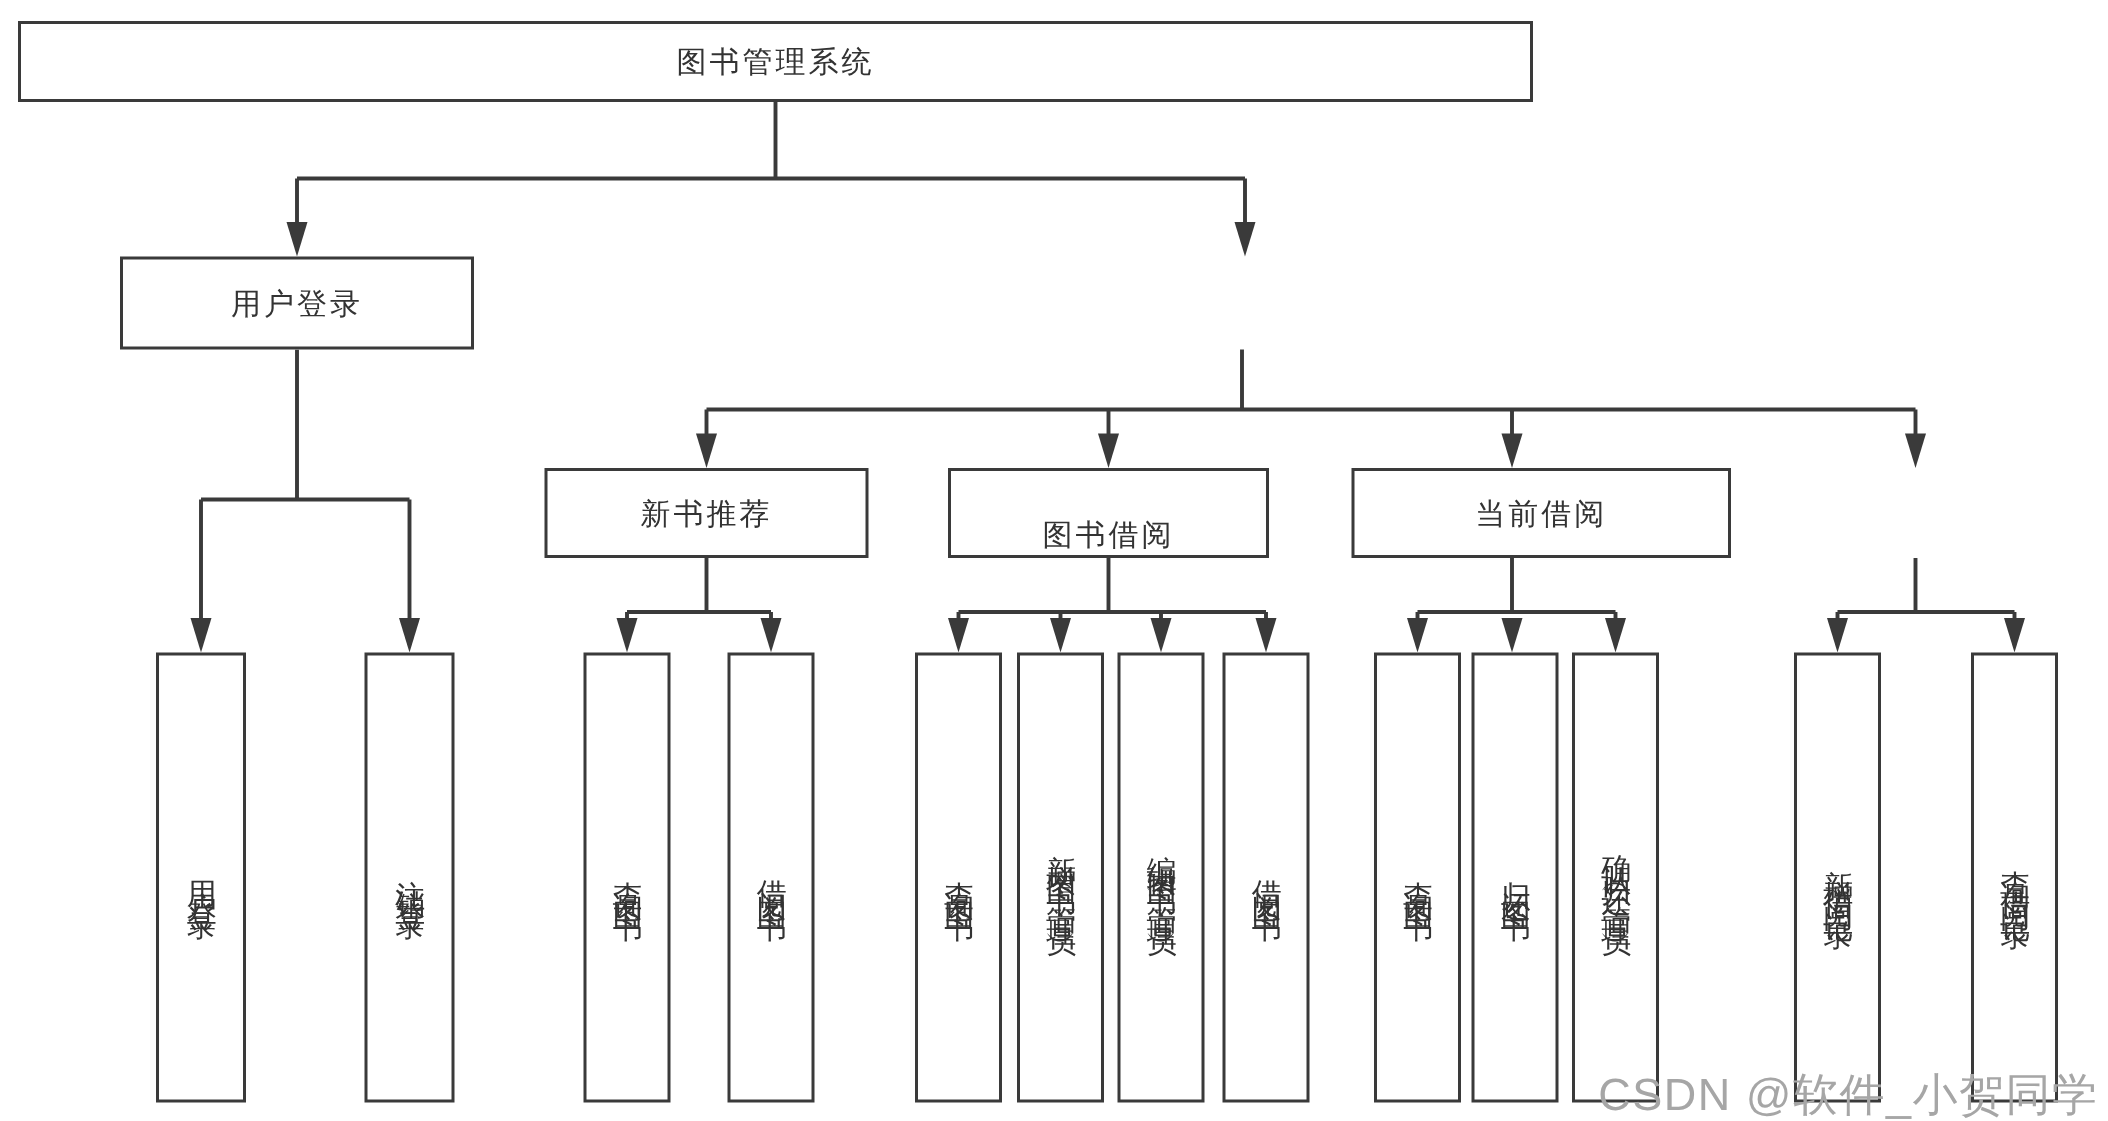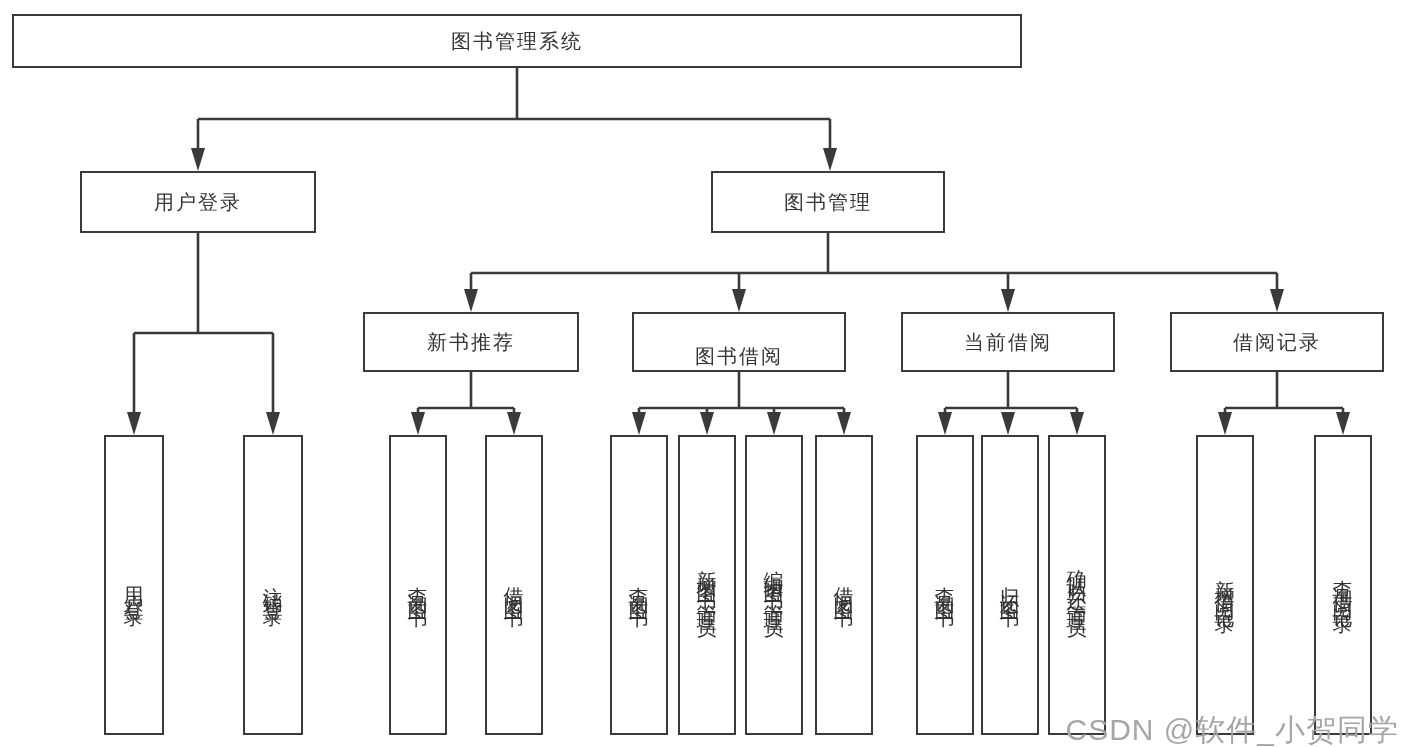--- a/index.html
+++ b/index.html
@@ -113,35 +113,29 @@
     </g>
   </svg>
 
   <div class="node" style="left:12px; top:14px; width:1010px; height:54px;">
     <span>图书管理系统</span>
   </div>
 
   <div class="node" style="left:80px; top:171px; width:236px; height:62px;">
     <span>用户登录</span>
   </div>
-  <div class="node" style="left:711px; top:171px; width:234px; height:62px;">
-    <span>图书管理</span>
-  </div>
 
   <div class="node" style="left:363px; top:312px; width:216px; height:60px;justify-content:center;">
     <span>新书推荐</span>
   </div>
   <div class="node" style="left:632px; top:312px; width:214px; height:60px;align-items:flex-end;">
     <span>图书借阅</span>
   </div>
-  <div class="node" style="left:901px; top:312px; width:214px; height:60px;">
+  <div class="node" style="left:901px; top:312px; width:253px; height:60px;">
     <span>当前借阅</span>
-  </div>
-  <div class="node" style="left:1170px; top:312px; width:214px; height:60px;">
-    <span>借阅记录</span>
   </div>
 
   <div class="node leaf" style="left:104px; top:435px; width:60px; height:300px;">
     <span>用户登录</span>
   </div>
   <div class="node leaf" style="left:243px; top:435px; width:60px; height:300px;">
     <span>注销登录</span>
   </div>
 
   <div class="node leaf" style="left:389px; top:435px; width:58px; height:300px;">

